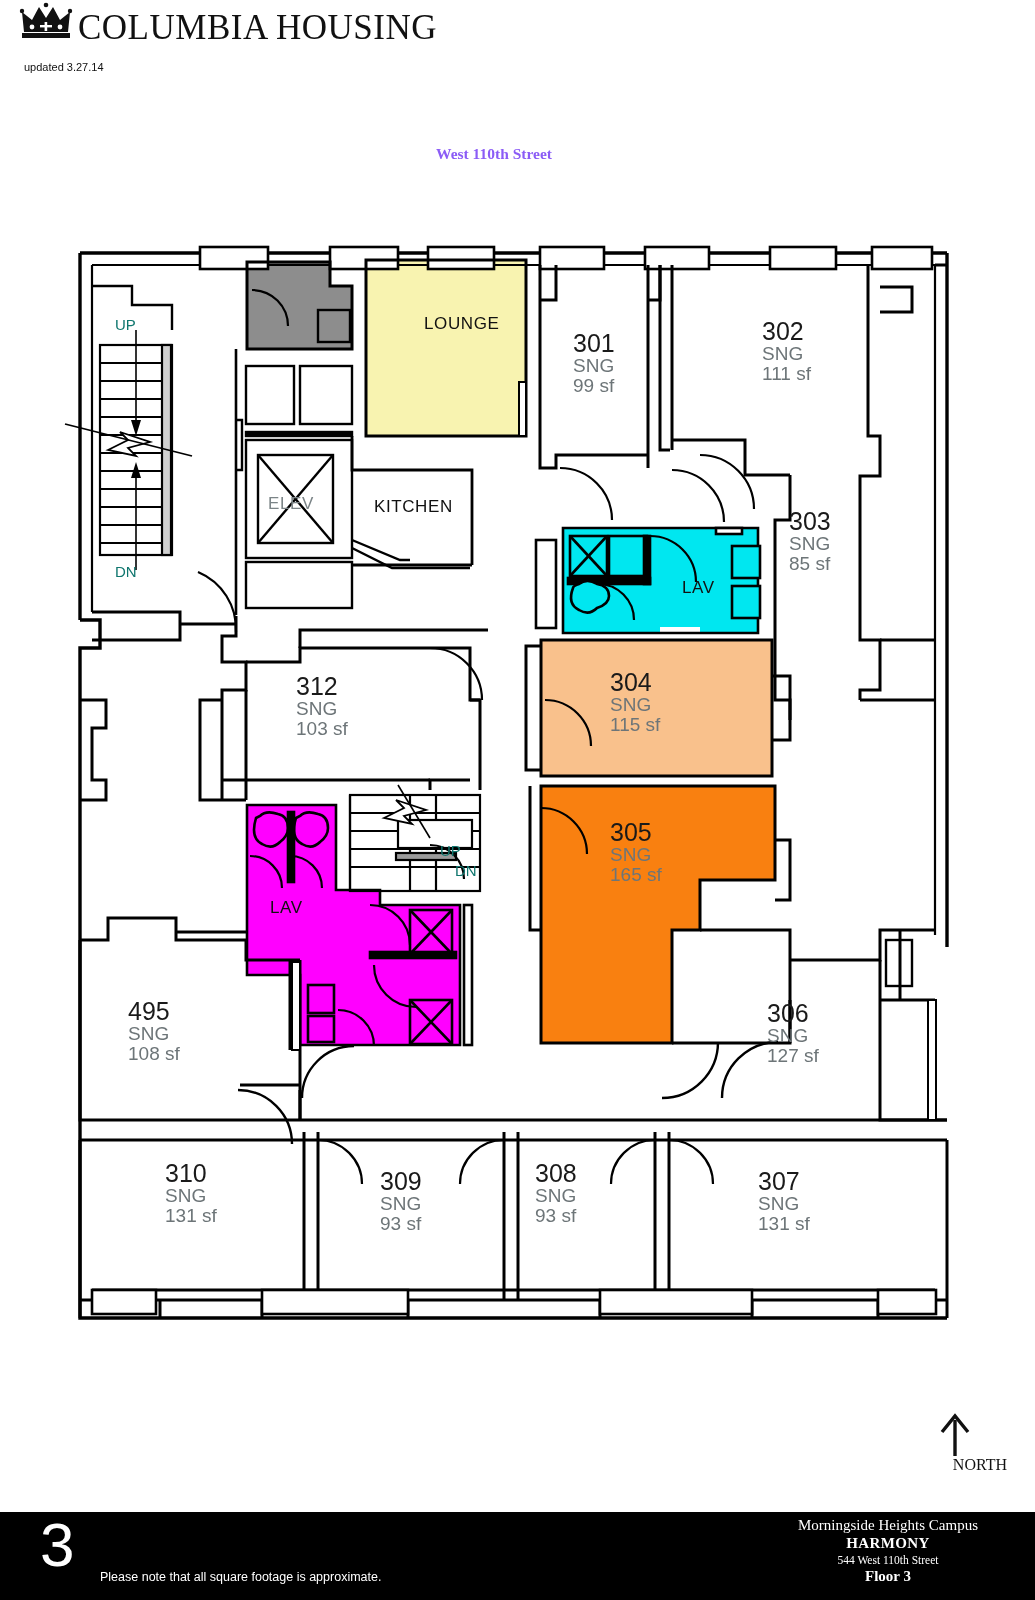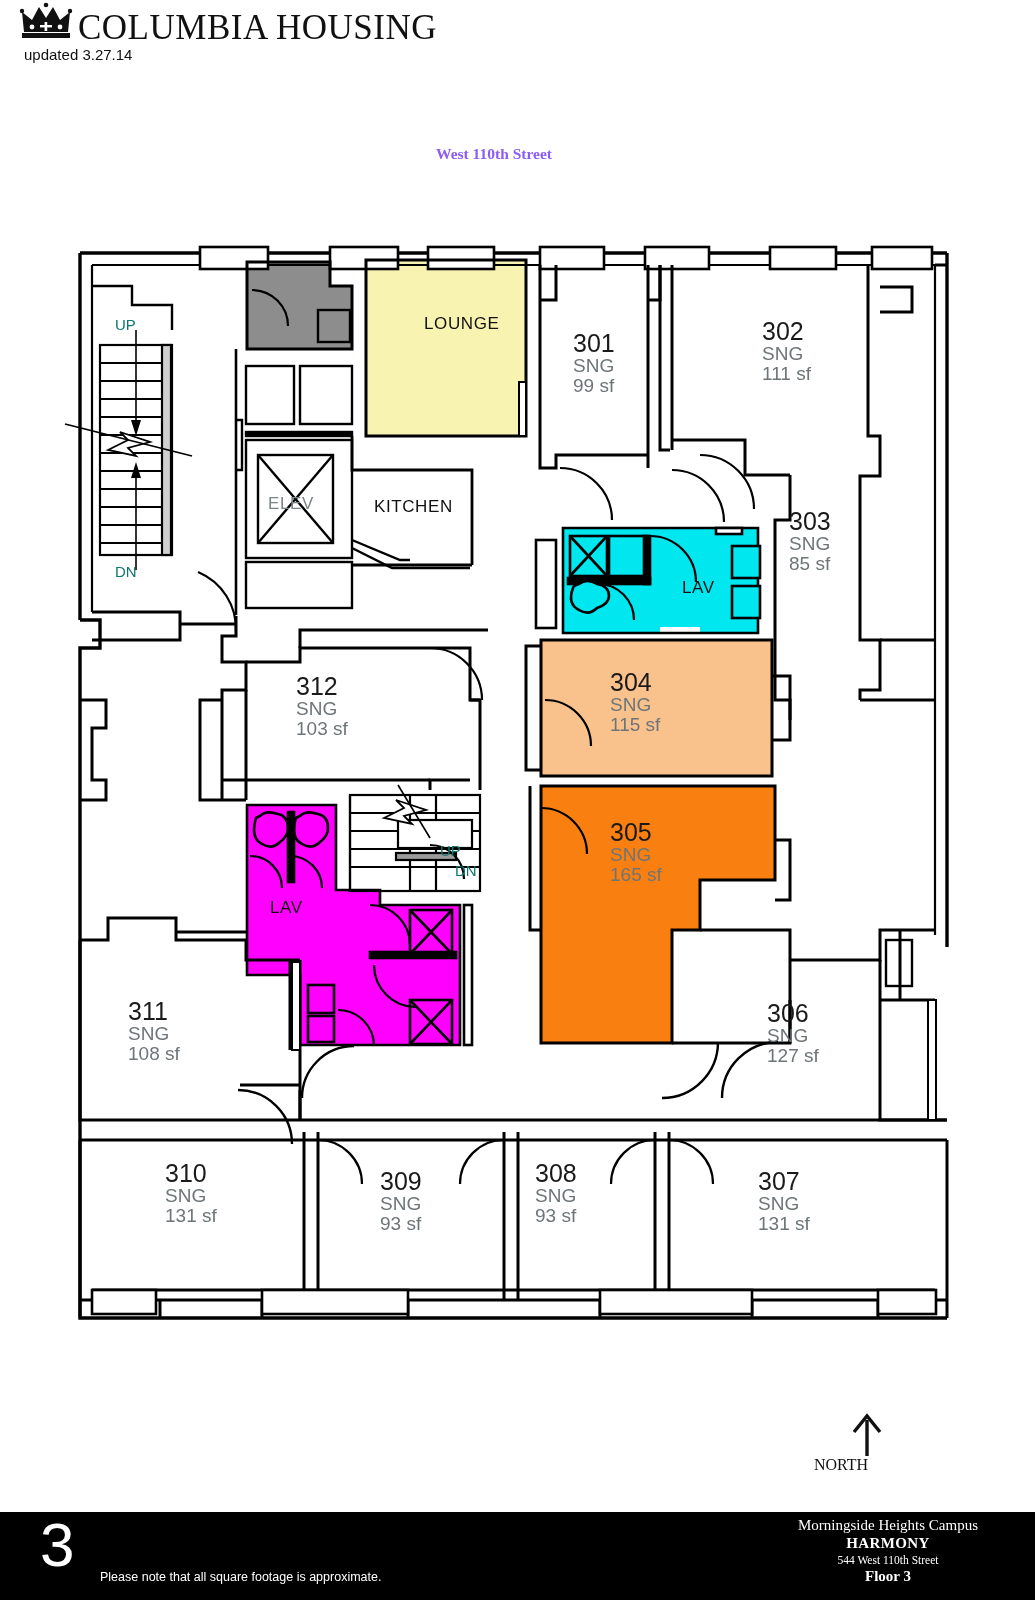--- a/index.html
+++ b/index.html
@@ -3,31 +3,31 @@
 <meta charset="utf-8">
 <style>
   html,body{margin:0;padding:0;background:#fff;}
   body{width:1035px;height:1600px;position:relative;font-family:"Liberation Sans",sans-serif;overflow:hidden;}
 
   
   #header{position:absolute;left:0;top:0;width:1035px;height:70px;}
   #crown{position:absolute;left:18px;top:2px;width:56px;height:40px;}
   #brand{position:absolute;left:78px;top:8px;font-family:"Liberation Serif",serif;
          font-size:35px;letter-spacing:.5px;color:#111;white-space:nowrap;}
-  #updated{position:absolute;left:24px;top:46px;font-size:15px;color:#111;}
+  #updated{position:absolute;left:24px;top:61px;font-size:11px;color:#111;}
 
   
   #street{position:absolute;left:0;top:145px;width:988px;text-align:center;
           font-family:"Liberation Serif",serif;font-size:15.5px;color:#8b5cf6;font-weight:600;}
 
   
   #plan{position:absolute;left:0;top:0;width:1035px;height:1600px;}
 
   
-  #north{position:absolute;left:814px;top:1412px;width:105px;text-align:left;}
+  #north{position:absolute;left:902px;top:1412px;width:105px;text-align:right;}
   #north svg{display:block;margin:0 auto;}
   #north .lbl{font-family:"Liberation Serif",serif;font-size:16px;color:#111;margin-top:-2px;}
 
   
   #footer{position:absolute;left:0;top:1512px;width:1035px;height:88px;background:#000;}
   #floornum{position:absolute;left:40px;top:1514px;color:#fff;font-size:62px;line-height:62px;
             font-family:"Liberation Sans",sans-serif;font-weight:400;}
   #disclaim{position:absolute;left:100px;top:1570px;color:#fff;font-size:12.5px;}
   #fright{position:absolute;left:760px;top:1516px;width:256px;text-align:center;color:#fff;
           font-family:"Liberation Serif",serif;line-height:1.22;}
@@ -396,21 +396,21 @@
   <div class="num">309</div>
   <div class="typ">SNG</div>
   <div class="sf">93 sf</div>
 </div>
 <div class="rm" style="left:165px;top:1160px;width:100px;">
   <div class="num">310</div>
   <div class="typ">SNG</div>
   <div class="sf">131 sf</div>
 </div>
 <div class="rm" style="left:128px;top:998px;width:100px;">
-  <div class="num">311</div>
+  <div class="num">495</div>
   <div class="typ">SNG</div>
   <div class="sf">108 sf</div>
 </div>
 <div class="rm" style="left:296px;top:673px;width:100px;">
   <div class="num">312</div>
   <div class="typ">SNG</div>
   <div class="sf">103 sf</div>
 </div>
 
 <div class="plabel" style="left:424px;top:314px;">LOUNGE</div>

